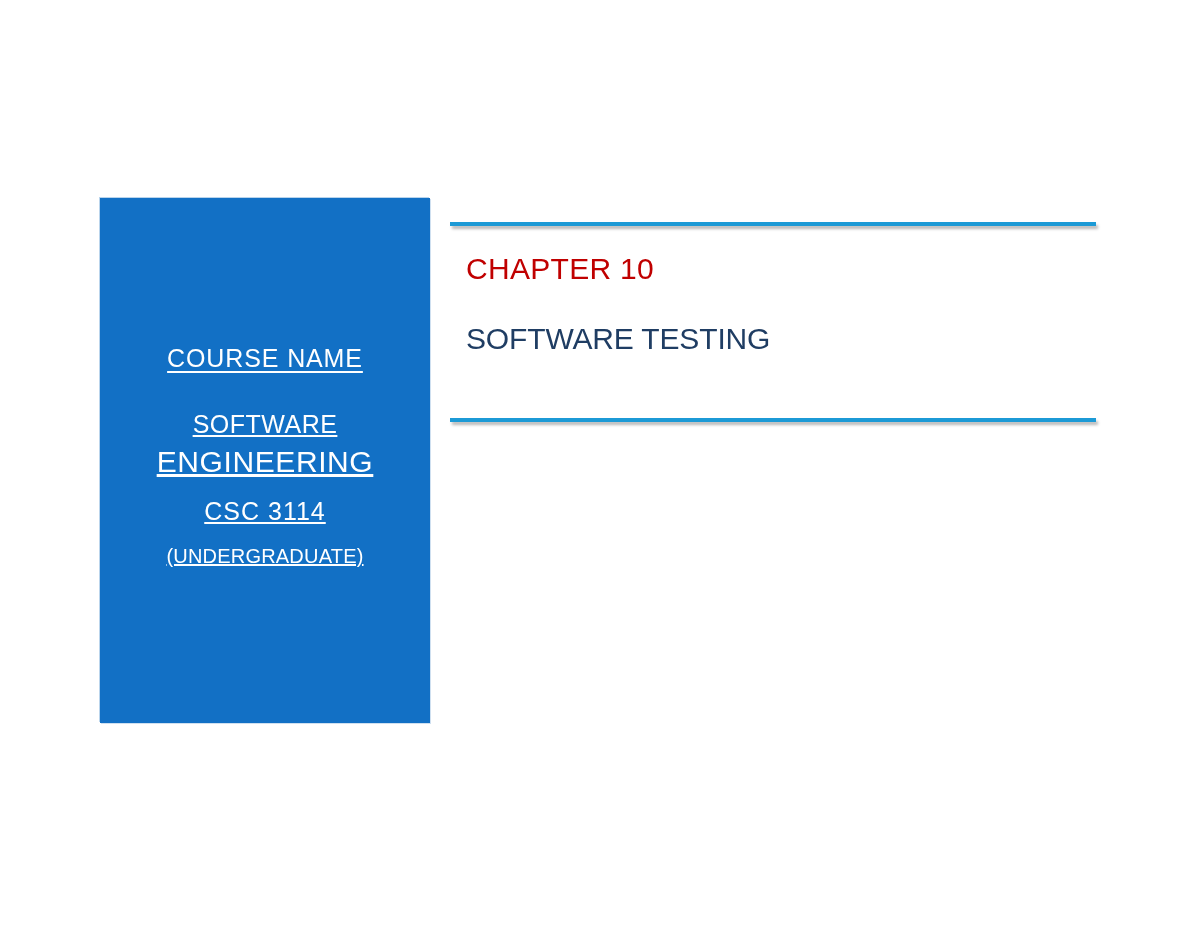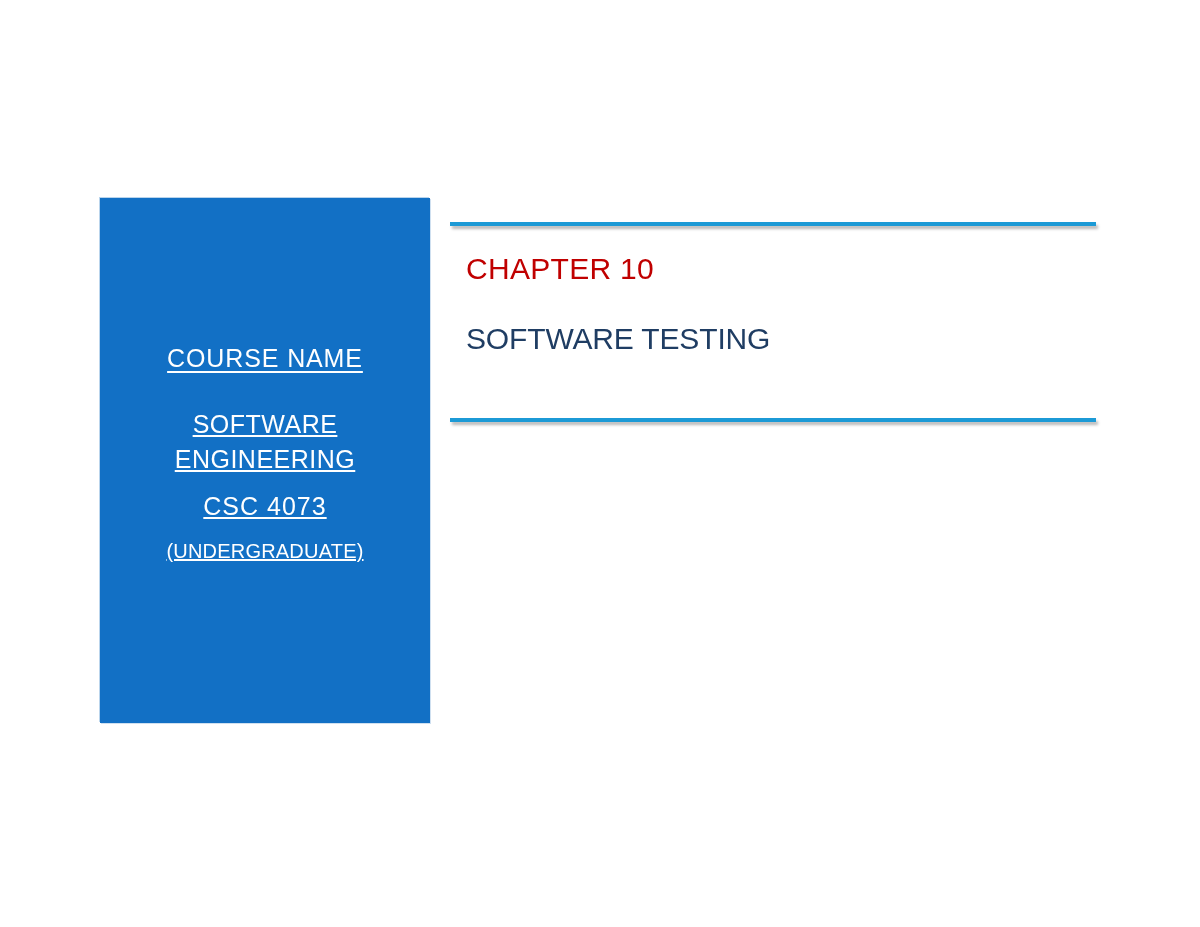--- a/index.html
+++ b/index.html
@@ -51,21 +51,21 @@
     text-underline-offset: 4px;
     text-decoration-thickness: 2px;
     margin-bottom: 41px;
     letter-spacing: 0.035em;
   }
   #course-title-line1 {
     font-size: 25px;
     margin-bottom: 10px;
   }
   #course-title-line2 {
-    font-size: 25px;
+    font-size: 30px;
     margin-bottom: 22px;
   }
   #course-code {
     font-size: 25px;
     margin-bottom: 22px;
     letter-spacing: 0.04em;
   }
   #course-level {
     font-size: 20px;
     letter-spacing: 0.01em;
@@ -115,21 +115,21 @@
 </style>
 </head>
 <body>
 
 <div id="slide">
 
   <div id="course-panel">
     <div class="panel-line" id="course-name-heading">COURSE NAME</div>
     <div class="panel-line" id="course-title-line1">SOFTWARE</div>
     <div class="panel-line" id="course-title-line2">ENGINEERING</div>
-    <div class="panel-line" id="course-code">CSC 4073</div>
+    <div class="panel-line" id="course-code">CSC 3114</div>
     <div class="panel-line" id="course-level">(UNDERGRADUATE)</div>
   </div>
 
   <div id="title-block">
     <div class="rule" id="rule-top"></div>
     <div id="chapter-label">CHAPTER 10</div>
     <div id="slide-title">SOFTWARE TESTING</div>
     <div class="rule" id="rule-bottom"></div>
   </div>
 

